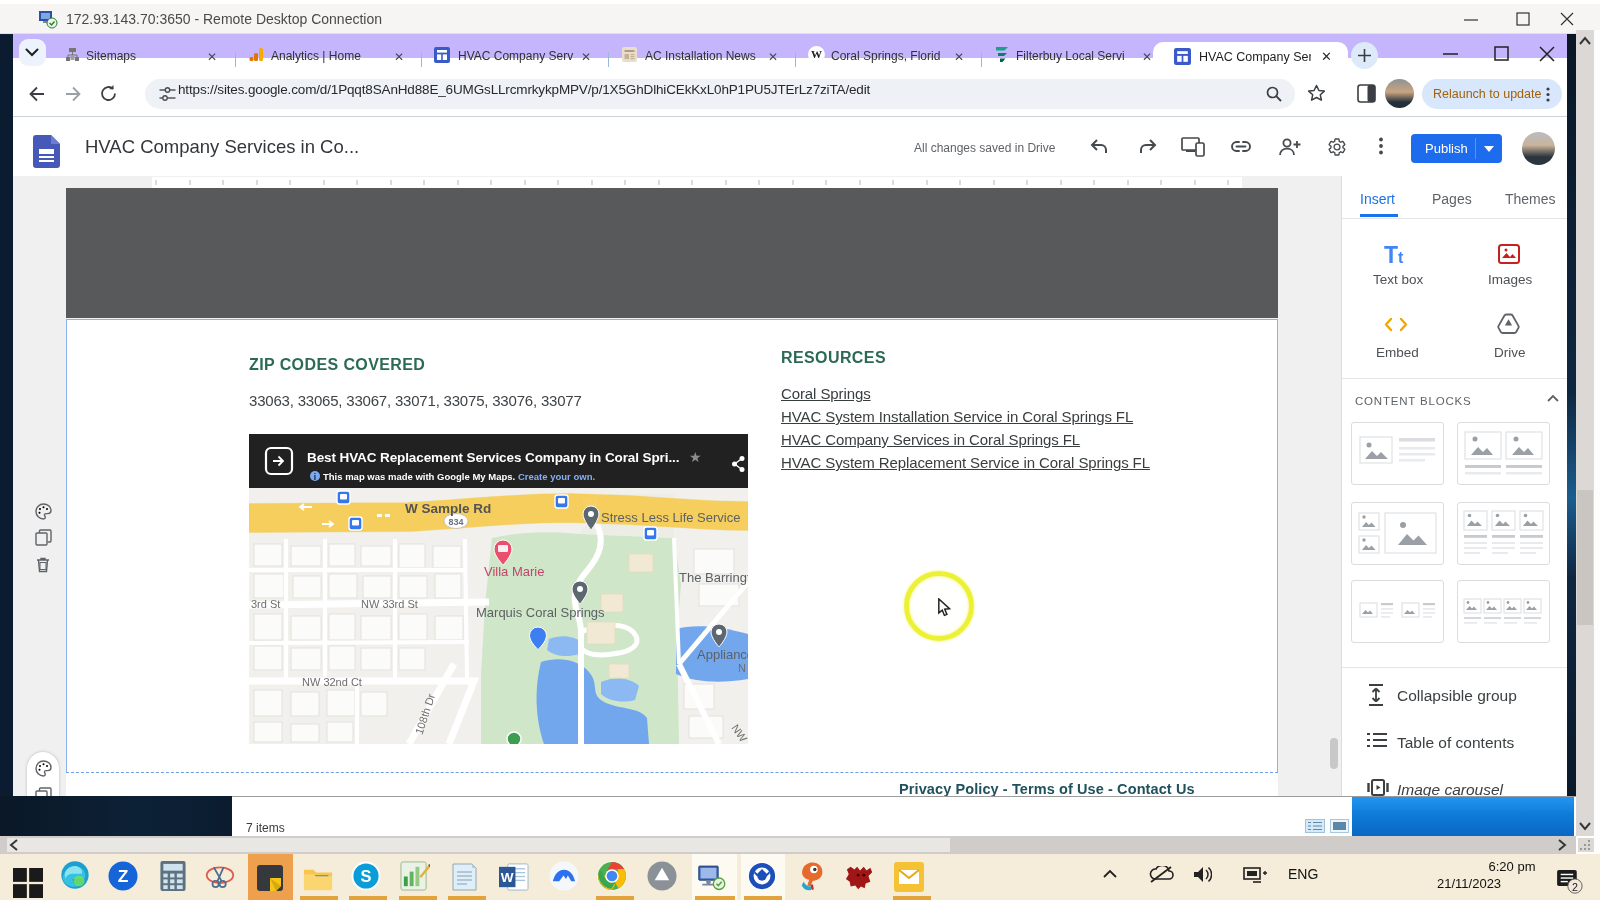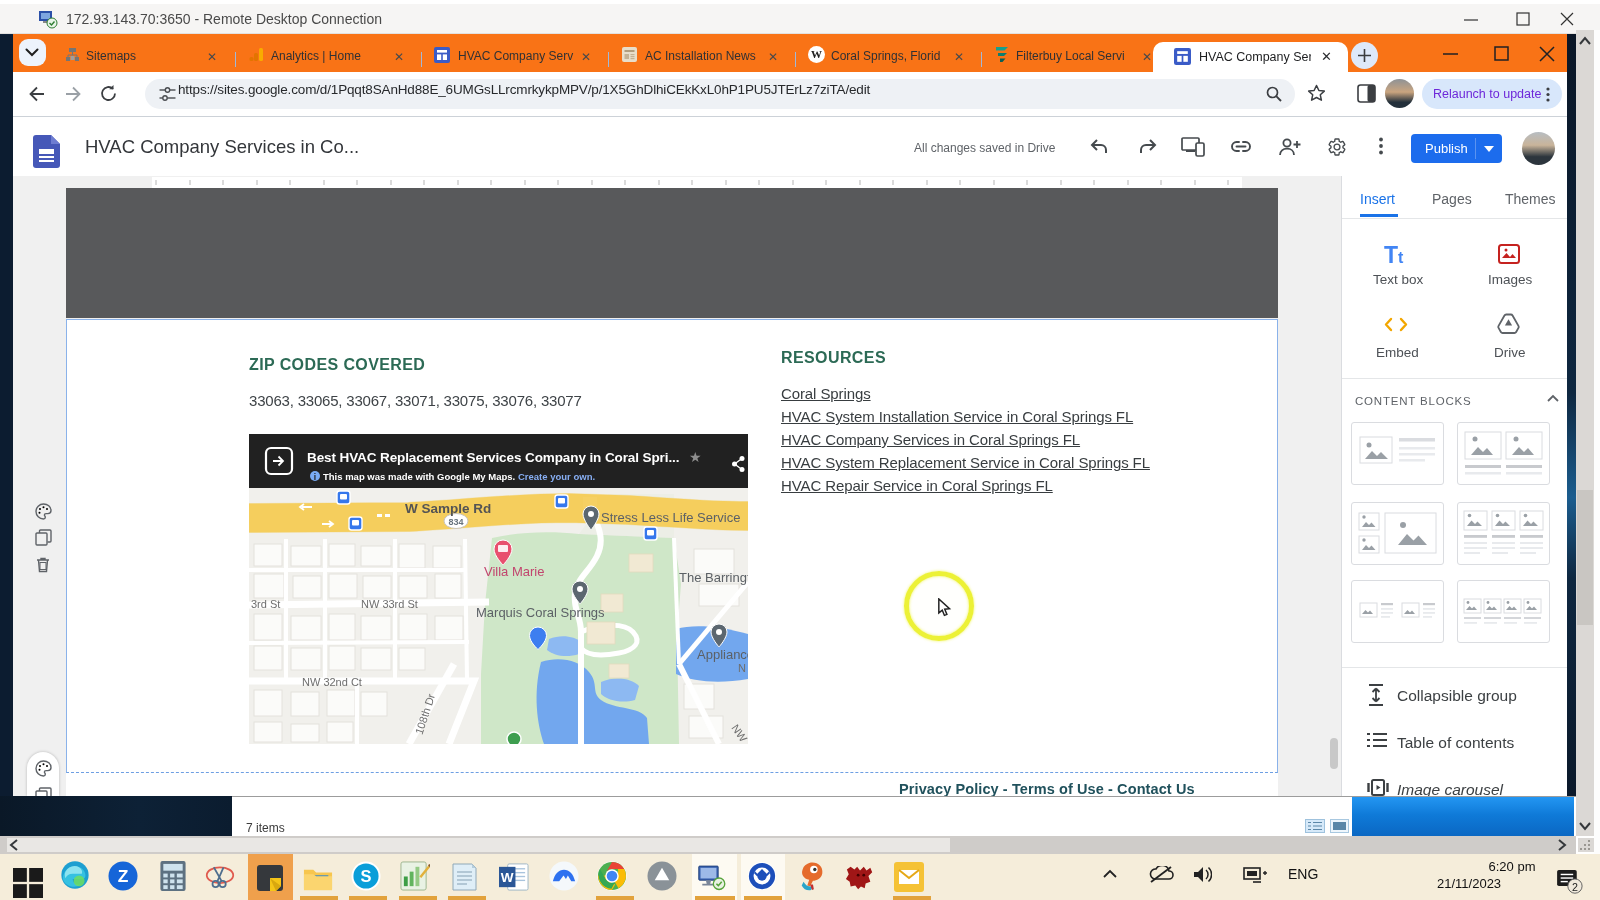--- a/index.html
+++ b/index.html
@@ -15,30 +15,30 @@
 #vwhite{left:1594px;top:30px;width:6px;height:824px;background:#fdfdfd;}
 #vthumb{left:1577px;top:490px;width:16px;height:135px;background:#c9c6c2;}
 #htrack{left:0;top:836px;width:1576px;height:18px;background:#cfccc9;}
 #hthumb{left:7px;top:838px;width:943px;height:14px;background:#e9e7e4;}
 #grip{left:1578px;top:838px;width:16px;height:14px;background:#dbd8d5;}
 
 #taskbar{left:0;top:854px;width:1600px;height:46px;background:#f5edda;}
 .tkic{position:absolute;top:8px;width:30px;height:30px;}
 .tbar{position:absolute;top:42px;height:4px;background:#e2a23c;}
 
-#tabstrip{left:13px;top:34px;width:1554px;height:38px;background:#f97316;}
+#tabstrip{left:13px;top:34px;width:1554px;height:24px;background:#c4b5fd;}
 .tab{position:absolute;top:15px;height:22px;font-size:12px;color:#303134;white-space:nowrap;}
 .tabx{position:absolute;top:16px;font-size:12px;color:#45494d;}
 .tabsep{position:absolute;top:18px;width:1px;height:15px;background:#a0b8d8;}
 #activetab{position:absolute;left:1140px;top:8px;width:195px;height:30px;background:#fff;border-radius:10px 10px 0 0;}
 #toolbar{left:13px;top:72px;width:1554px;height:44px;background:#fff;}
 #urlpill{position:absolute;left:132px;top:7px;width:1150px;height:30px;background:#eef1f5;border-radius:15px;}
 #urltext{position:absolute;left:165px;top:10px;font-size:13.5px;color:#27292c;letter-spacing:-0.15px;}
 #relaunch{position:absolute;left:1409px;top:7px;width:140px;height:30px;background:#d8e7fb;border-radius:16px;}
-#relaunch span{position:absolute;left:11px;top:8px;color:#6d28d9;font-size:12.5px;}
+#relaunch span{position:absolute;left:11px;top:8px;color:#a16207;font-size:12.5px;}
 #toolbarline{left:13px;top:116px;width:1554px;height:1px;background:#cdd2d8;}
 
 #siteshead{left:13px;top:117px;width:1554px;height:59px;background:#fff;}
 #sitetitle{position:absolute;left:72px;top:19px;font-size:18.5px;color:#33363a;}
 #savedtxt{position:absolute;left:901px;top:24px;font-size:12px;color:#5f6368;}
 #publish{position:absolute;left:1398px;top:17px;width:91px;height:29px;background:#1c6ced;border-radius:4px;color:#fff;font-size:13px;}
 #publish .pt{position:absolute;left:14px;top:7px;}
 #publish .pd{position:absolute;right:26px;top:4px;bottom:4px;width:1px;background:#5b93f0;}
 #hdavatar{position:absolute;left:1509px;top:15px;width:33px;height:33px;border-radius:50%;background:linear-gradient(180deg,#b7bdc2 0%,#c9b49a 40%,#2c353d 75%);}
 
@@ -360,21 +360,20 @@
     <div id="whitebelow"></div>
     <div id="privacy">Privacy Policy - Terms of Use - Contact Us</div>
     <div class="greenhead abs" id="ziphead">ZIP CODES COVERED</div>
     <div id="zips">33063, 33065, 33067, 33071, 33075, 33076, 33077</div>
     <div class="greenhead abs" id="reshead">RESOURCES</div>
     <div id="links">
       <div>Coral Springs</div>
       <div>HVAC System Installation Service in Coral Springs FL</div>
       <div>HVAC Company Services in Coral Springs FL</div>
       <div>HVAC System Replacement Service in Coral Springs FL</div>
-      <div>HVAC Repair Service in Coral Springs FL</div>
     </div>
 
     <svg style="position:absolute;left:236px;top:258px" width="499" height="310" viewBox="0 0 499 310">
       <defs>
           <clipPath id="mapclip">
             <rect x="0" y="0" width="499" height="310"></rect>
           </clipPath>
         </defs>
       <g clip-path="url(#mapclip)">
       <rect x="0" y="0" width="499" height="310" fill="#f1f0ec"></rect>

